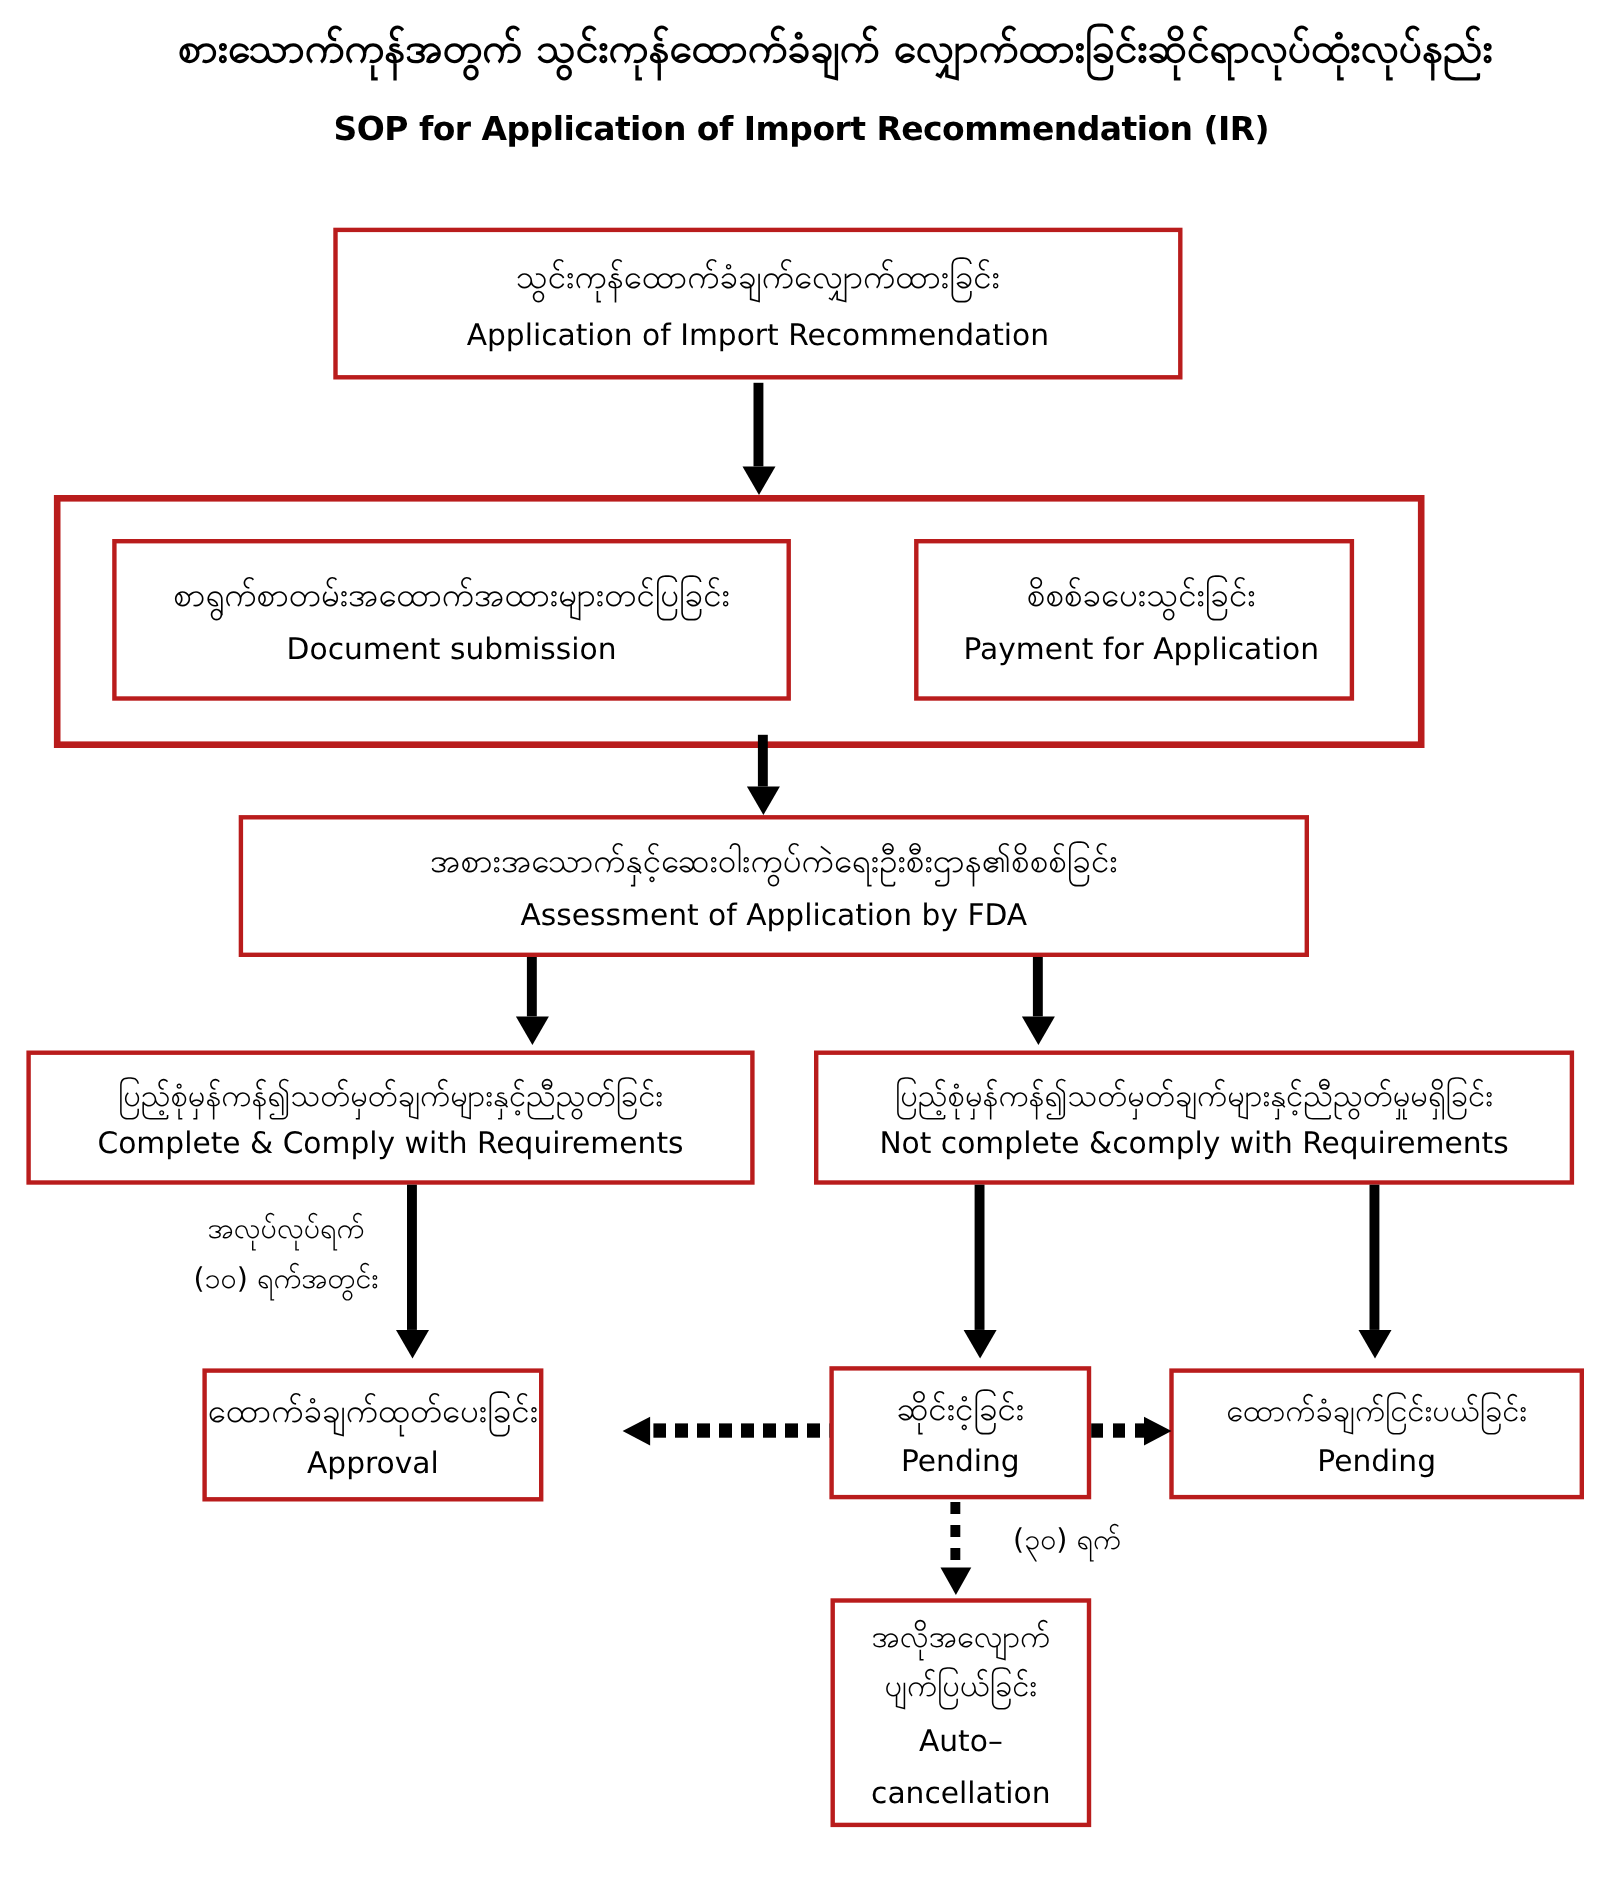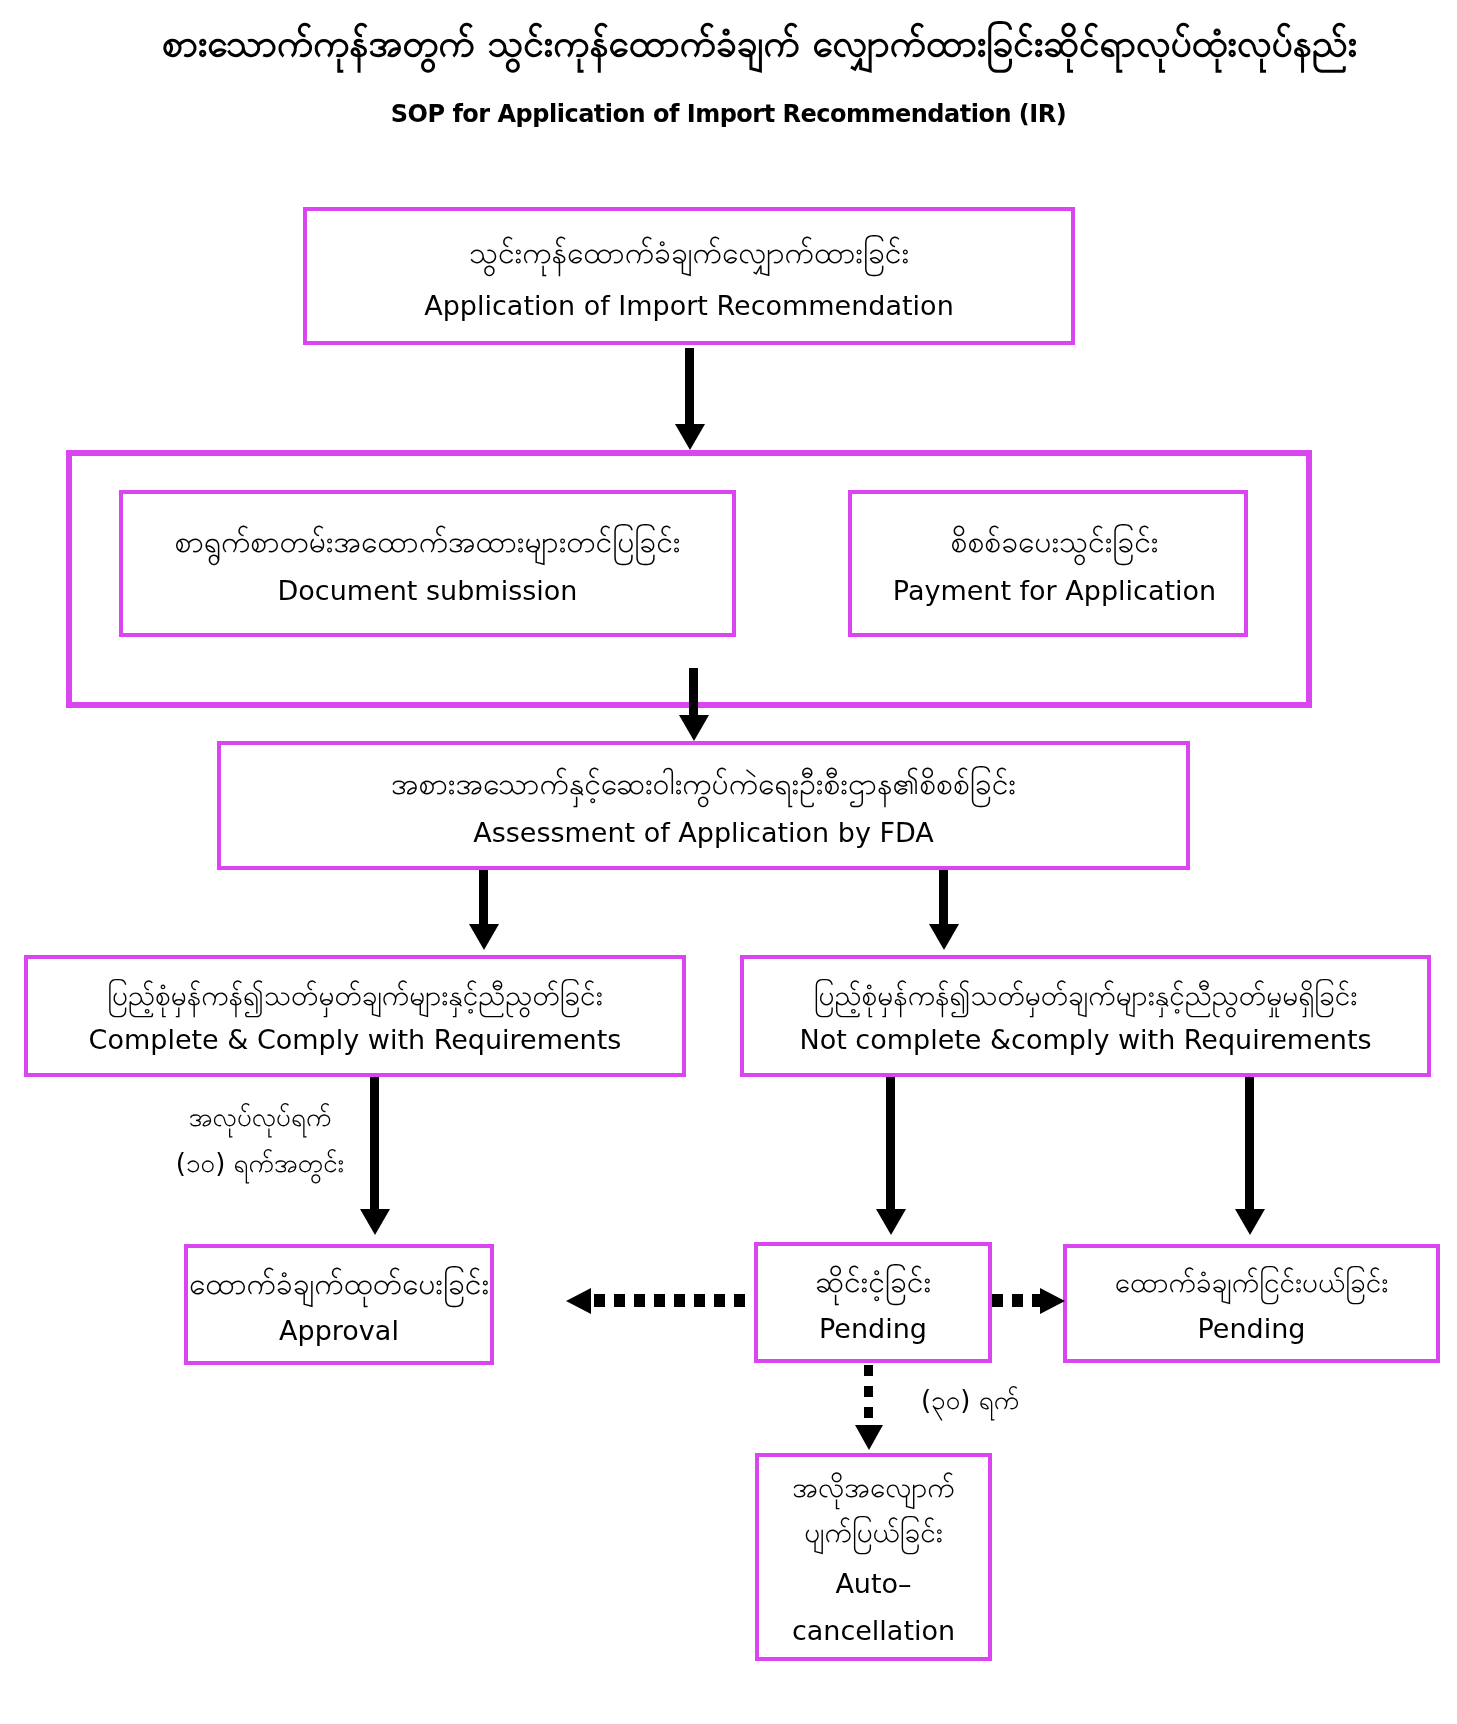--- a/index.html
+++ b/index.html
@@ -7,25 +7,25 @@
     position: relative;
     width: 1457px;
     height: 1724px;
     background: #ffffff;
     font-family: "DejaVu Sans", "Liberation Sans", sans-serif;
     color: #000000;
     overflow: hidden;
   }
   .center-text { position: absolute; left: 0; width: 100%; text-align: center; white-space: nowrap; }
   .title-my { top: 14px; font-size: 37px; font-weight: 700; line-height: 1.6; padding-left: 31px; }
-  .title-en { top: 100px; font-size: 24px; font-weight: 700; letter-spacing: -0.5px; }
+  .title-en { top: 100px; font-size: 30px; font-weight: 700; letter-spacing: -0.5px; }
 
   .node {
     position: absolute;
-    border: 4px solid #d946ef;
+    border: 4px solid #b91c1c;
     background: #fff;
     box-sizing: border-box;
     display: flex;
     flex-direction: column;
     align-items: center;
     justify-content: center;
     text-align: center;
     gap: 12px;
   }
   .node .my { font-size: 30px; line-height: 1.5; white-space: nowrap; }
@@ -81,21 +81,21 @@
   <div class="center-text title-my">စားသောက်ကုန်အတွက် သွင်းကုန်ထောက်ခံချက် လျှောက်ထားခြင်းဆိုင်ရာလုပ်ထုံးလုပ်နည်း</div>
   <div class="center-text title-en">SOP for Application of Import Recommendation (IR)</div>
 
   <div class="node" style="left:303px; top:207px; width:772px; height:138px; gap:14px;">
     <div class="my">သွင်းကုန်ထောက်ခံချက်လျှောက်ထားခြင်း</div>
     <div class="en">Application of Import Recommendation</div>
   </div>
 
   <div class="arrow-v" style="left:685px; top:348px; height:76px;"></div>
 
-  <div class="node group-box" style="left:66px; top:450px; width:1246px; height:258px;">
+  <div class="node group-box" style="left:49px; top:450px; width:1246px; height:230px;">
     <div class="node" style="left:47px; top:34px; width:617px; height:147px; gap:10px;">
       <div class="my">စာရွက်စာတမ်းအထောက်အထားများတင်ပြခြင်း</div>
       <div class="en">Document submission</div>
     </div>
     <div class="node" style="left:776px; top:34px; width:400px; height:147px; gap:10px;padding-left:13px;">
       <div class="my">စိစစ်ခပေးသွင်းခြင်း</div>
       <div class="en">Payment for Application</div>
     </div>
   </div>
 

